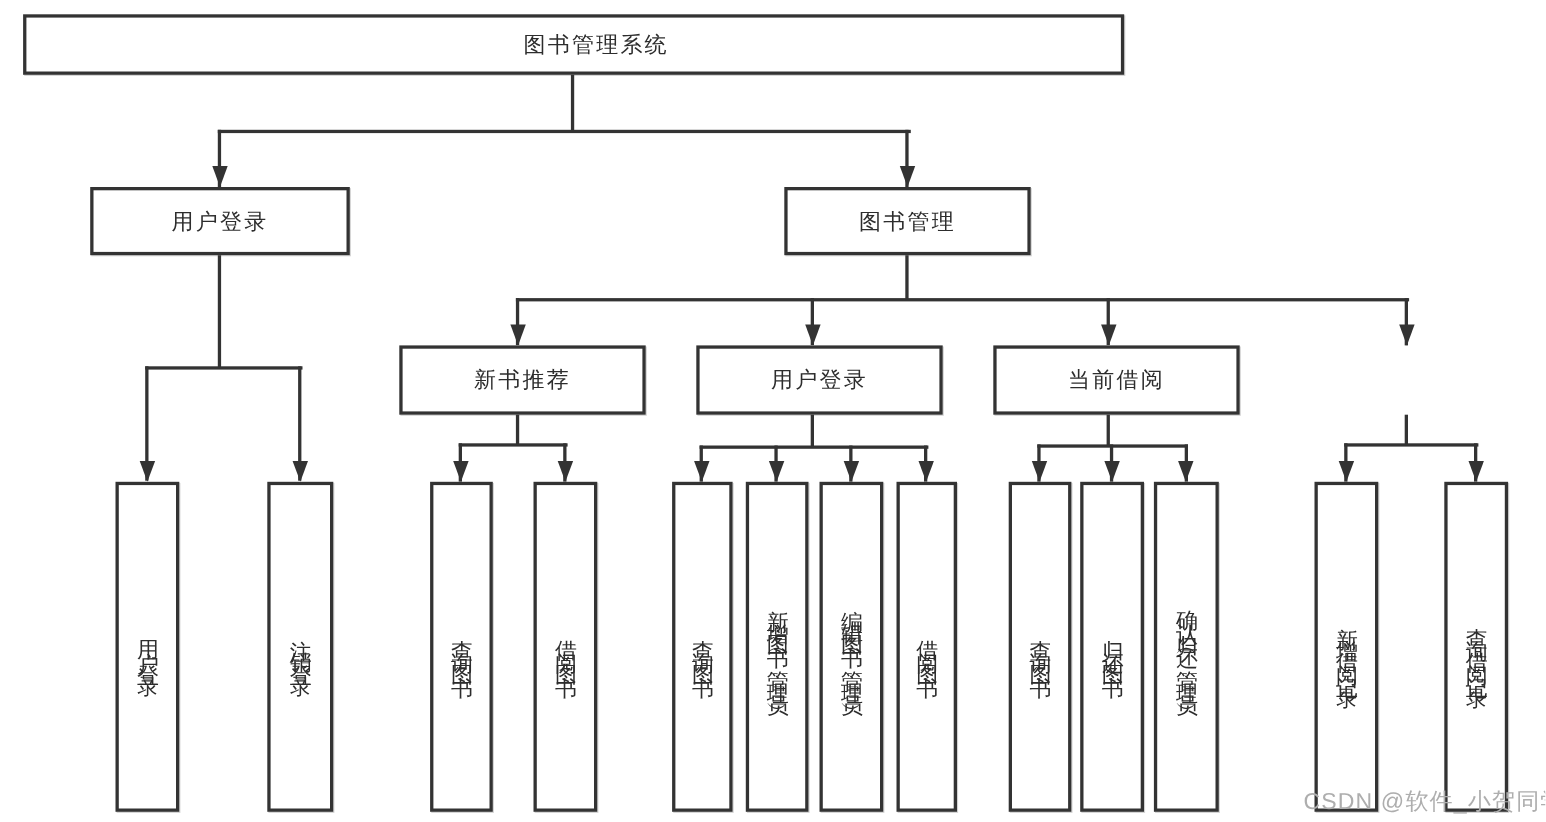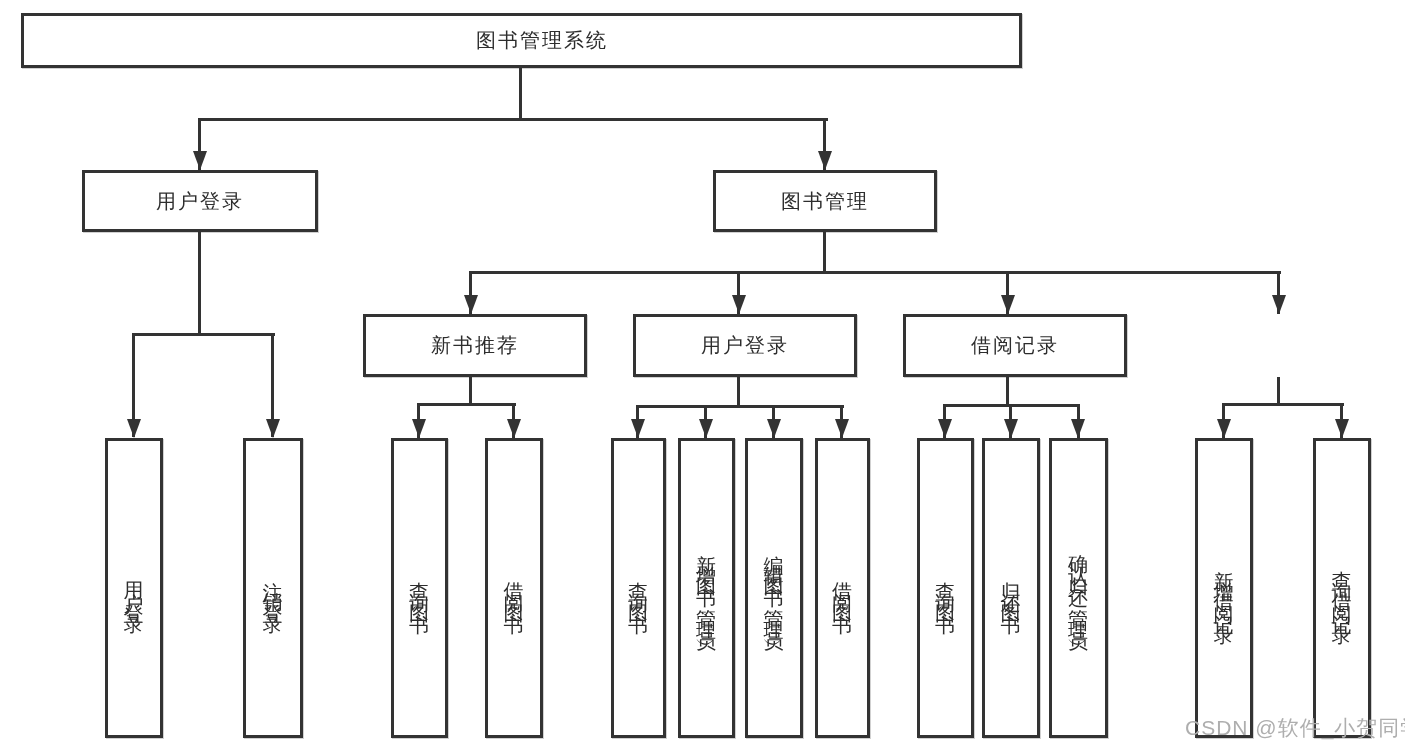--- a/index.html
+++ b/index.html
@@ -89,21 +89,21 @@
   <div class="vline" style="left:1277px;top:271px;height:43px;"></div>
   <div class="arrow" style="left:1272px;top:295px;"></div>
 
   <div class="box" style="left:363px;top:314px;width:224px;height:63px;justify-content:center;">
     <span>新书推荐</span>
   </div>
   <div class="box" style="left:633px;top:314px;width:224px;height:63px;">
     <span>用户登录</span>
   </div>
   <div class="box" style="left:903px;top:314px;width:224px;height:63px;">
-    <span>借阅记录</span>
+    <span>当前借阅</span>
   </div>
 
   <div class="vline" style="left:469px;top:377px;height:28px;"></div>
   <div class="hline" style="left:417px;top:403px;width:99px;"></div>
   <div class="vline" style="left:417px;top:403px;height:35px;"></div>
   <div class="arrow" style="left:412px;top:419px;"></div>
   <div class="vline" style="left:512px;top:403px;height:35px;"></div>
   <div class="arrow" style="left:507px;top:419px;"></div>
 
   <div class="vline" style="left:737px;top:377px;height:30px;"></div>

